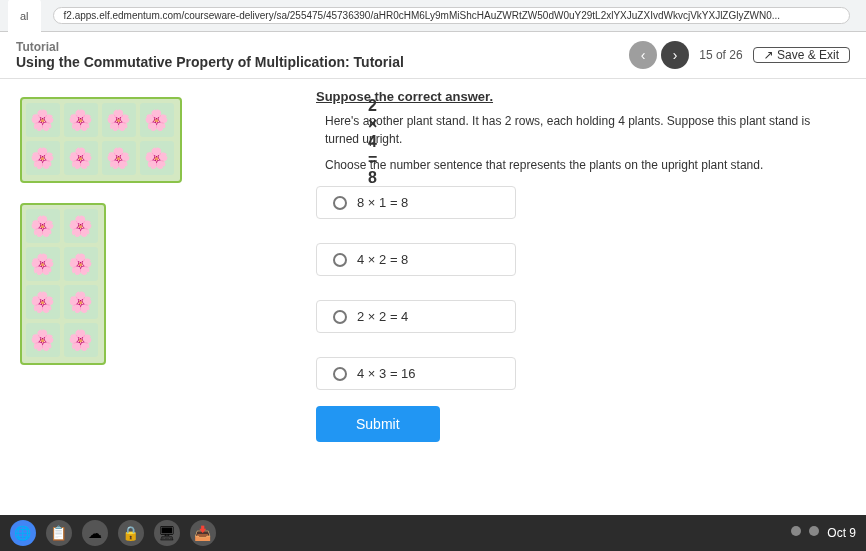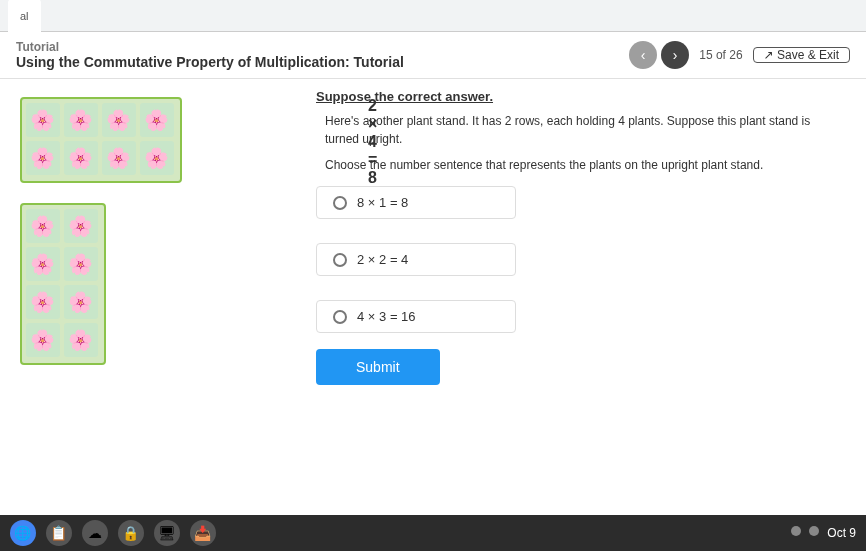--- a/index.html
+++ b/index.html
@@ -283,20 +283,23 @@
       text-decoration: underline;
       margin-bottom: 8px;
     }
   </style>
 </head>
 <body>
 
 <div class="browser-bar">
   <div class="tab">
     <span>al</span>
+  </div>
+  <div class="url-bar">
+    <span>f2.apps.elf.edmentum.com/courseware-delivery/sa/255475/45736390/aHR0cHM6Ly9mMiShcHAuZWRtZW50dW0uY29tL2xlYXJuZXIvdWkvcjVkYXJlZGlyZWN0...</span>
   </div>
 </div>
 
 <div class="main-wrapper">
 
   <div class="top-bar">
     <div>
       <div class="question-label">
         <span>Tutorial</span>
       </div>
@@ -358,20 +361,24 @@
         <span>Choose the number sentence that represents the plants on the upright plant stand.</span>
       </p>
 
       <div class="options-container">
         <div class="option-item">
           <div class="radio-circle"></div>
           <span class="option-text">8 × 1 = 8</span>
         </div>
         <div class="option-item">
           <div class="radio-circle"></div>
+          <span class="option-text">4 × 2 = 8</span>
+        </div>
+        <div class="option-item">
+          <div class="radio-circle"></div>
           <span class="option-text">2 × 2 = 4</span>
         </div>
         <div class="option-item">
           <div class="radio-circle"></div>
           <span class="option-text">4 × 3 = 16</span>
         </div>
       </div>
 
       <button class="submit-btn">
         <span>Submit</span>

